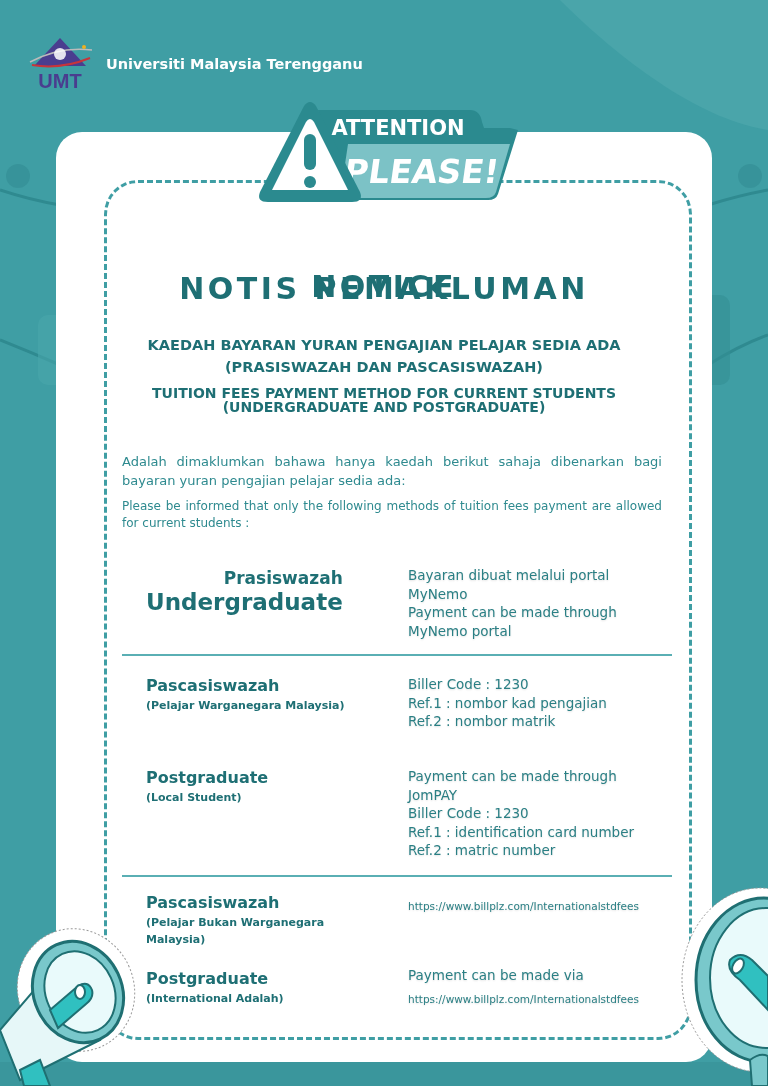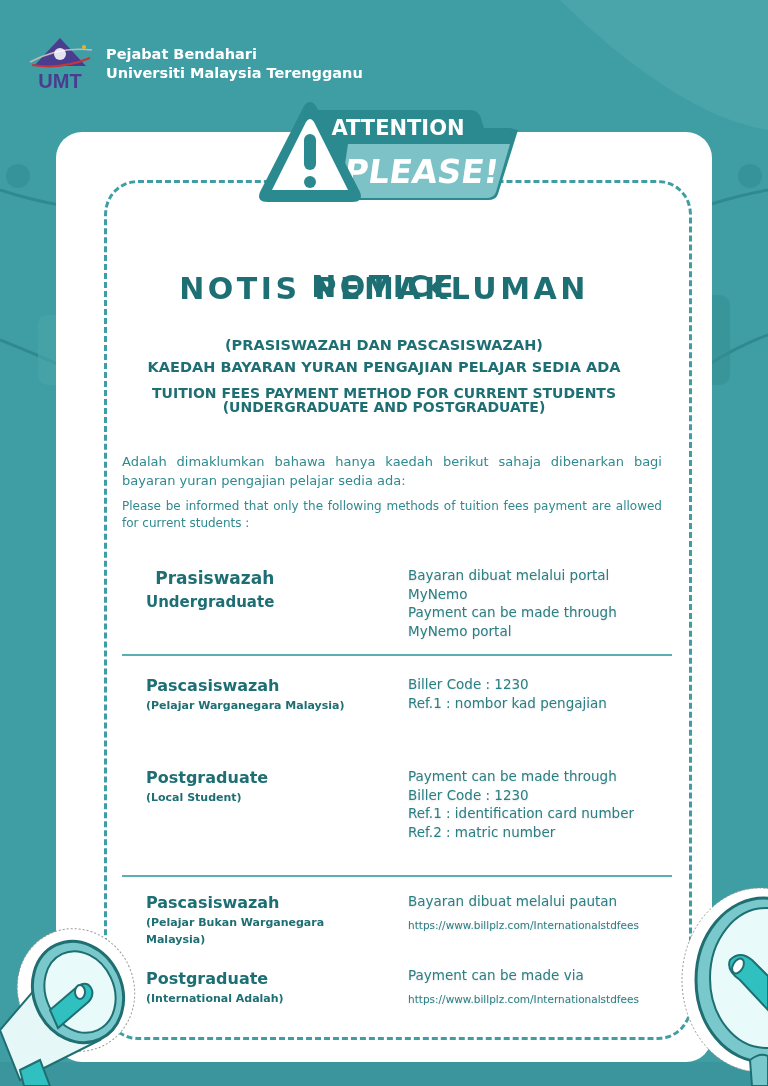--- a/index.html
+++ b/index.html
@@ -78,21 +78,20 @@
     <svg width="68" height="56" viewBox="0 0 68 56">
       <polygon points="34,2 60,30 8,30" fill="#4a3d8f"></polygon>
       <path d="M4 26 Q34 10 66 14" stroke="#bbbbbb" stroke-width="1.5" fill="none"></path>
       <path d="M6 29 Q34 34 64 22" stroke="#c8343a" stroke-width="2" fill="none"></path>
       <circle cx="58" cy="11" r="2" fill="#f0b020"></circle>
       <circle cx="34" cy="18" r="6" fill="#ffffff" opacity="0.85"></circle>
       <text x="34" y="52" text-anchor="middle" font-family="Liberation Sans, sans-serif" font-weight="bold" font-size="20" fill="#4a3d8f">UMT</text>
     </svg>
   </div>
   <div class="header-text">
-    <div>Pejabat Bendahari</div>
     <div>Universiti Malaysia Terengganu</div>
   </div>
 </div>
 
 <div class="card"></div>
 <div class="dash-frame"></div>
 
 <div class="attention-badge">
   <svg width="300" height="110" viewBox="0 0 300 110">
     <path d="M70 12 H222 Q232 12 234 24 L236 30 H262 L270 32 L250 96 Q248 102 240 102 H90 Z" fill="#2b8a8f"></path>
@@ -105,73 +104,74 @@
       <rect x="56" y="36" width="12" height="36" rx="6" fill="#2b8a8f"></rect>
       <circle cx="62" cy="84" r="6" fill="#2b8a8f"></circle>
     </g>
   </svg>
 </div>
 
 <div class="title" style="top:220px;margin-top:48px;">NOTIS PEMAKLUMAN</div>
 <div class="title" style="top:266px;">NOTICE</div>
 
 <div class="subtitle-ms">
+  <div>KAEDAH BAYARAN YURAN PENGAJIAN PELAJAR SEDIA ADA</div>
   <div>(PRASISWAZAH DAN PASCASISWAZAH)</div>
-  <div>KAEDAH BAYARAN YURAN PENGAJIAN PELAJAR SEDIA ADA</div>
 </div>
 <div class="subtitle-en">
   <div>TUITION FEES PAYMENT METHOD FOR CURRENT STUDENTS</div>
   <div>(UNDERGRADUATE AND POSTGRADUATE)</div>
 </div>
 
 <div class="intro-ms">Adalah dimaklumkan bahawa hanya kaedah berikut sahaja dibenarkan bagi bayaran yuran pengajian pelajar sedia ada:</div>
 <div class="intro-en">Please be informed that only the following methods of tuition fees payment are allowed for current students :</div>
 
 <div class="row-label" style="top:566px;">
   <span class="main" style="font-size:17px;line-height:24px;text-align:right;">Prasiswazah</span>
-  <span class="main" style="font-size:15px;line-height:24px;">Undergraduate</span>
+  <span class="main" style="font-size:23px;line-height:24px;">Undergraduate</span>
 </div>
 <div class="row-val" style="top:566px;">
   <div>Bayaran dibuat melalui portal</div>
   <div>MyNemo</div>
   <div>Payment can be made through</div>
   <div>MyNemo portal</div>
 </div>
 
 <div class="divider" style="top:654px;"></div>
 
 <div class="row-label" style="top:675px;">
   <span class="main">Pascasiswazah</span>
   <span class="sub">(Pelajar Warganegara Malaysia)</span>
 </div>
 <div class="row-val" style="top:675px;">
   <div>Biller Code : 1230</div>
   <div>Ref.1 : nombor kad pengajian</div>
+  <div>Ref.2 : nombor matrik</div>
 </div>
 
 <div class="row-label" style="top:767px;">
   <span class="main">Postgraduate</span>
   <span class="sub">(Local Student)</span>
 </div>
 <div class="row-val" style="top:767px;">
   <div>Payment can be made through</div>
+  <div>JomPAY</div>
   <div>Biller Code : 1230</div>
   <div>Ref.1 : identification card number</div>
   <div>Ref.2 : matric number</div>
 </div>
 
 <div class="divider" style="top:875px;"></div>
 
 <div class="row-label" style="top:892px;">
   <span class="main">Pascasiswazah</span>
   <span class="sub">(Pelajar Bukan Warganegara</span>
   <span class="sub">Malaysia)</span>
 </div>
 <div class="row-val" style="top:892px;">
-  <div>Bayaran dibuat melalui pautan</div>
   <span class="url">https://www.billplz.com/Internationalstdfees</span>
 </div>
 
 <div class="row-label" style="top:968px;">
   <span class="main">Postgraduate</span>
   <span class="sub">(International Adalah)</span>
 </div>
 <div class="row-val" style="top:966px;">
   <div>Payment can be made via</div>
   <span class="url">https://www.billplz.com/Internationalstdfees</span>

